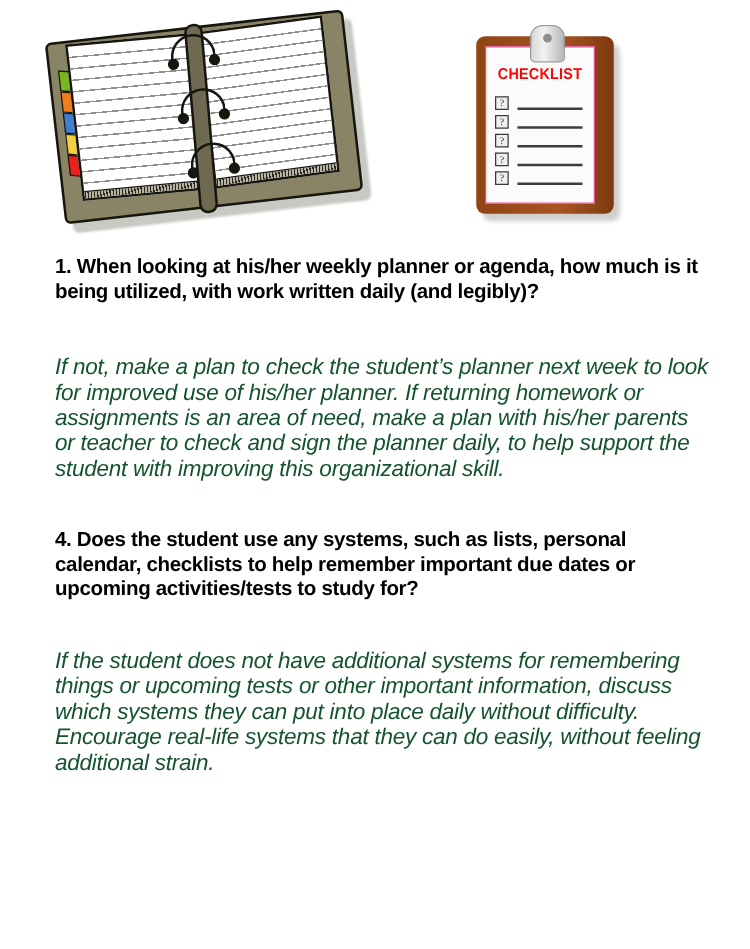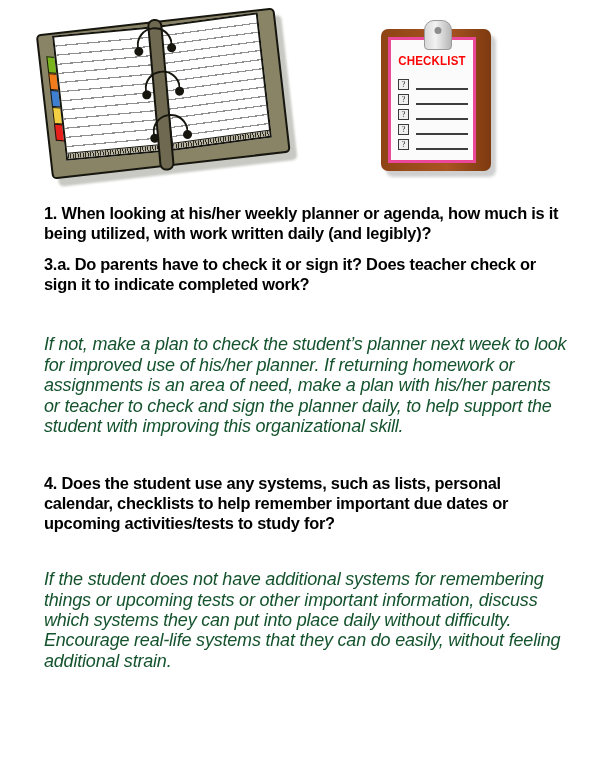--- a/index.html
+++ b/index.html
@@ -217,21 +217,21 @@
     border-radius: 7px;
     z-index: 1;
   }
   .cb-paper {
     position: absolute;
     left: 7px;
     top: 8px;
     width: 88px;
     height: 126px;
     background: #fbfbfb;
-    border: 3px solid #ec4899;
+    border: 1px solid #ec4899;
     box-sizing: border-box;
     z-index: 2;
   }
   .cb-title {
     margin: 14px 0 0 0;
     text-align: center;
     color: #fb0606;
     font-family: "Liberation Sans", sans-serif;
     font-weight: bold;
     font-size: 12.5px;
@@ -365,21 +365,20 @@
         </div>
       </div>
     </div>
 
   </div>
 
   <div class="content">
 
     <p class="q q-3">1. When looking at his/her weekly planner or agenda, how much is it being utilized, with work written daily (and legibly)?</p>
 
-    <p class="q q-3a">3.a. Do parents have to check it or sign it? Does teacher check or sign it to indicate completed work?</p>
 
     <div class="spacer-a"></div>
 
     <p class="note">If not, make a plan to check the student’s planner next week to look for improved use of his/her planner. If returning homework or assignments is an area of need, make a plan with his/her parents or teacher to check and sign the planner daily, to help support the student with improving this organizational skill.</p>
 
     <div class="spacer-b"></div>
 
     <p class="q q-4">4. Does the student use any systems, such as lists, personal calendar, checklists to help remember important due dates or upcoming activities/tests to study for?</p>
 
     <div class="spacer-c"></div>

